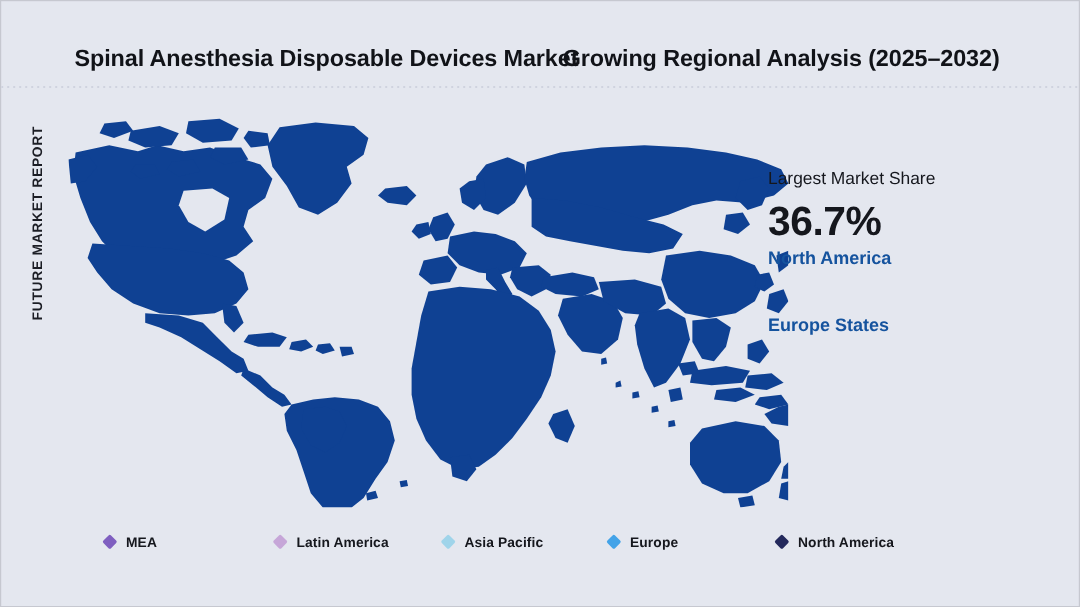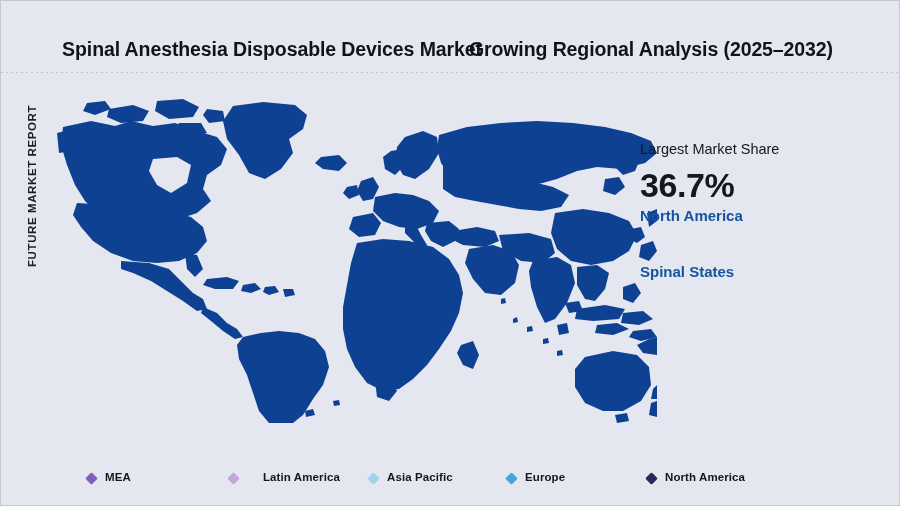--- a/index.html
+++ b/index.html
@@ -120,23 +120,23 @@
   
   .legend {
     position: absolute;
     left: 86px;
     top: 446px;
     width: 740px;
     height: 20px;
   }
   .legend-item {
     position: absolute;
-    top: 16px;
+    top: 0;
     display: flex;
-    align-items: flex-end;
+    align-items: flex-start;
     height: 20px;
     white-space: nowrap;
   }
   .legend-dot {
     width: 9px;
     height: 9px;
     transform: rotate(45deg);
     border-radius: 1.5px;
     margin-right: 9px;
     flex: 0 0 auto;
@@ -271,31 +271,31 @@
 
   <div class="stats">
 
     <div class="stat-block">
       <div class="stat-label">Largest Market Share</div>
       <div class="stat-value">36.7%</div>
       <div class="stat-region">North America</div>
     </div>
 
     <div class="stat-block">
-      <div class="stat-region">Spinal States</div>
+      <div class="stat-region">Europe States</div>
     </div>
 
   </div>
 
   <div class="legend">
     <div class="legend-item" style="left:0px;">
       <span class="legend-dot" style="background:#7f5fc0;"></span>
       <span class="legend-label">MEA</span>
     </div>
-    <div class="legend-item" style="left:142px;gap:16px;">
+    <div class="legend-item" style="left:142px;">
       <span class="legend-dot" style="background:#c6a6d8;"></span>
       <span class="legend-label">Latin America</span>
     </div>
     <div class="legend-item" style="left:282px;">
       <span class="legend-dot" style="background:#9fd4ea;"></span>
       <span class="legend-label">Asia Pacific</span>
     </div>
     <div class="legend-item" style="left:420px;">
       <span class="legend-dot" style="background:#43a3e8;"></span>
       <span class="legend-label">Europe</span>

